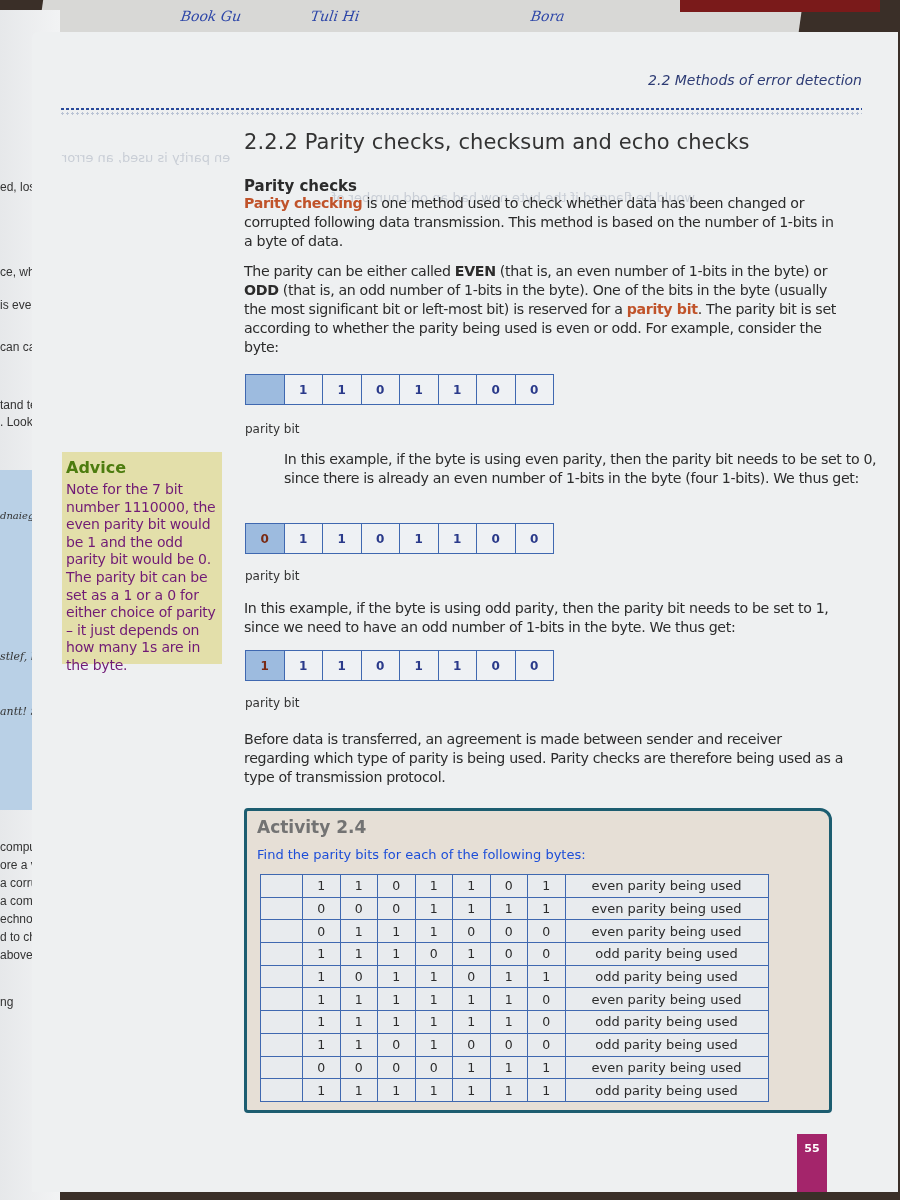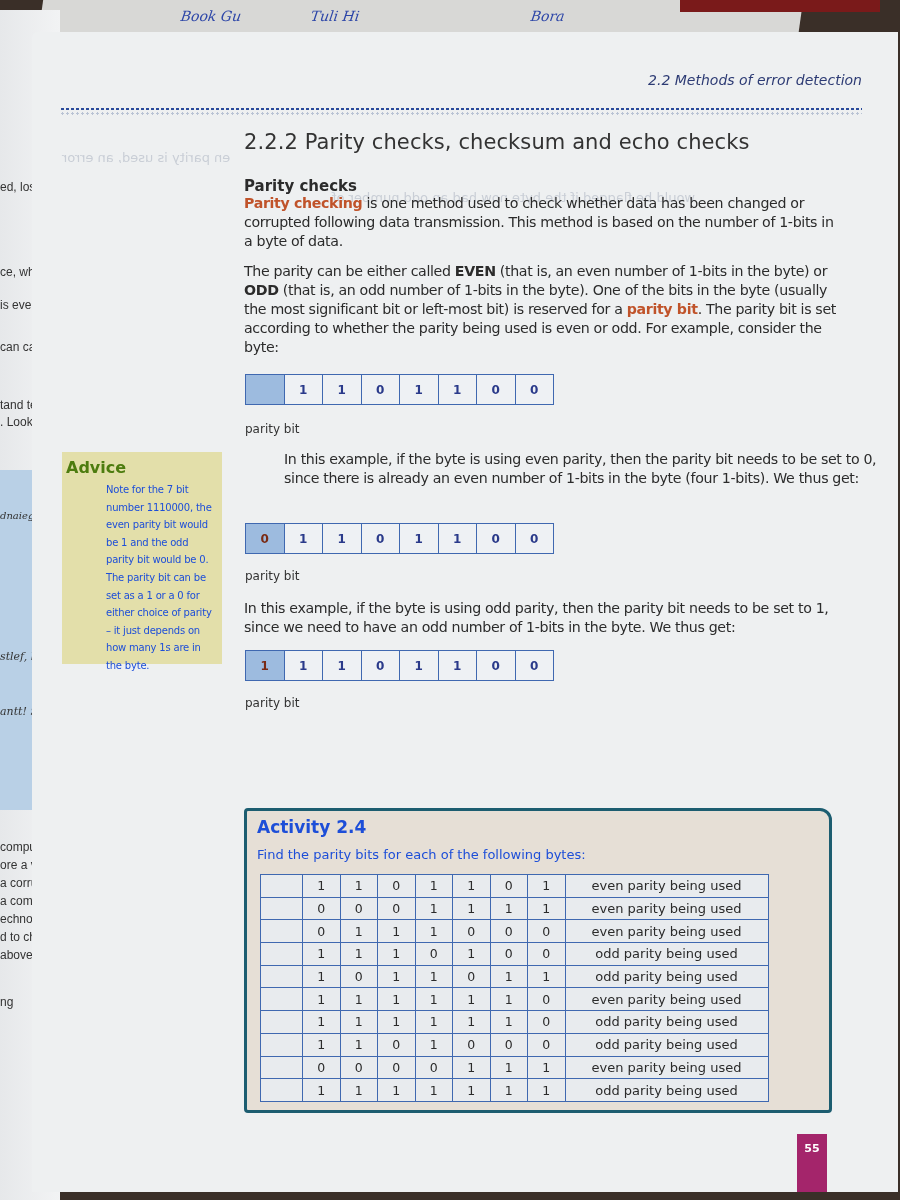--- a/index.html
+++ b/index.html
@@ -76,28 +76,28 @@
     background: #eef1f4;
   }
   .byte-table td.parity { background: #9dbbdf; color: #7a2a14; }
   .parity-label { position: absolute; left: 213px; font-size: 12px; color: #333; }
   .advice {
     position: absolute; left: 30px; top: 420px; width: 160px; height: 212px;
     background: #e3dfaa;
     padding: 6px 4px 0 4px;
   }
   .advice-title { font-size: 16px; font-weight: bold; color: #4d7c0f; margin-bottom: 4px; }
-  .advice-body { font-size: 10px; line-height: 17.6px; color: #1d4ed8; letter-spacing: -0.2px; margin-left: 40px; }
+  .advice-body { font-size: 14px; line-height: 17.6px; color: #701a75; letter-spacing: -0.2px; }
   .activity {
     position: absolute; left: 212px; top: 776px; width: 588px; height: 305px;
     background: #e6dfd6;
     border: 3px solid #1c5d70;
     border-radius: 4px 12px 4px 4px;
   }
-  .activity-title { position: absolute; left: 10px; top: 6px; font-size: 17px; font-weight: bold; color: #1d4ed8; }
+  .activity-title { position: absolute; left: 10px; top: 6px; font-size: 17px; font-weight: bold; color: #737373; }
   .activity-instr { position: absolute; left: 10px; top: 36px; font-size: 13px; color: #1d4ed8; }
   .bits-table {
     position: absolute; left: 13px; top: 63px; border-collapse: collapse;
     font-size: 12.5px; color: #2b2b2b; background: #e8ebee;
   }
   .bits-table td {
     border: 1px solid #3f68b0; height: 22.7px; text-align: center;
   }
   .bits-table td.blank { width: 42px; }
   .bits-table td.bit { width: 37.5px; }
@@ -214,20 +214,21 @@
       <td>0</td>
       <td>1</td>
       <td>1</td>
       <td>0</td>
       <td>0</td>
     </tr>
   </tbody>
     </table>
   <div class="parity-label" style="top:664px;">parity bit</div>
 
+  <div class="content para" style="top:698px;">Before data is transferred, an agreement is made between sender and receiver regarding which type of parity is being used. Parity checks are therefore being used as a type of transmission protocol.</div>
 
   <div class="activity">
     <div class="activity-title">Activity 2.4</div>
     <div class="activity-instr">Find the parity bits for each of the following bytes:</div>
     <table class="bits-table">
       <tbody id="activity-rows">
           <tr>
             <td class="blank"></td>
             <td class="bit">1</td>
             <td class="bit">1</td>

